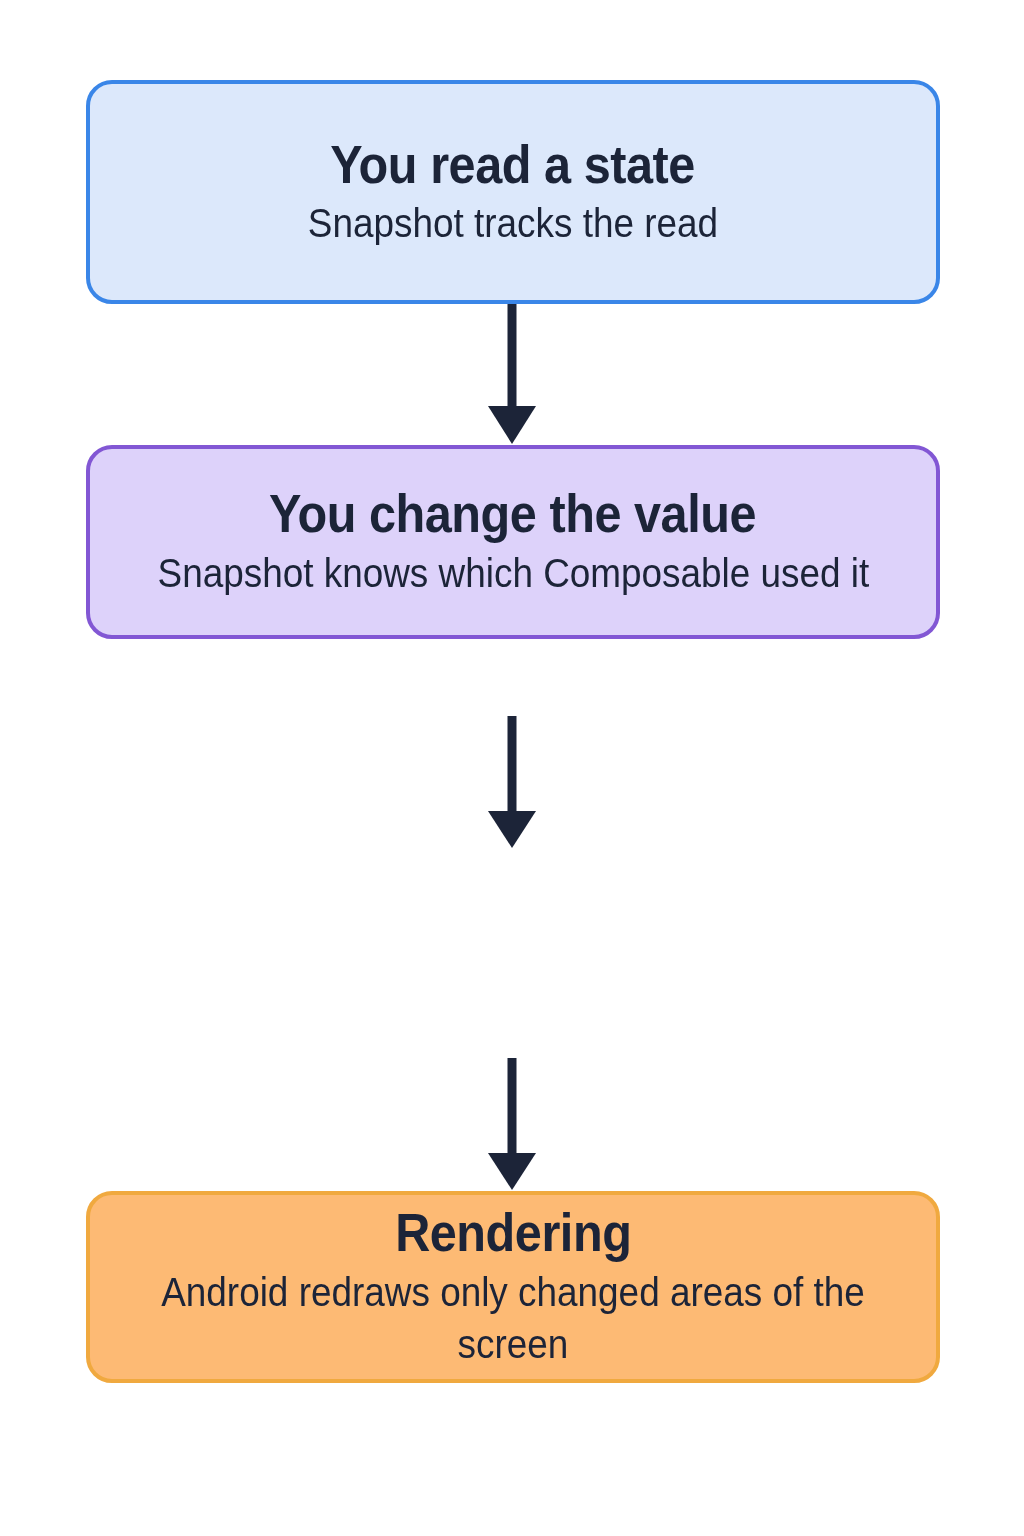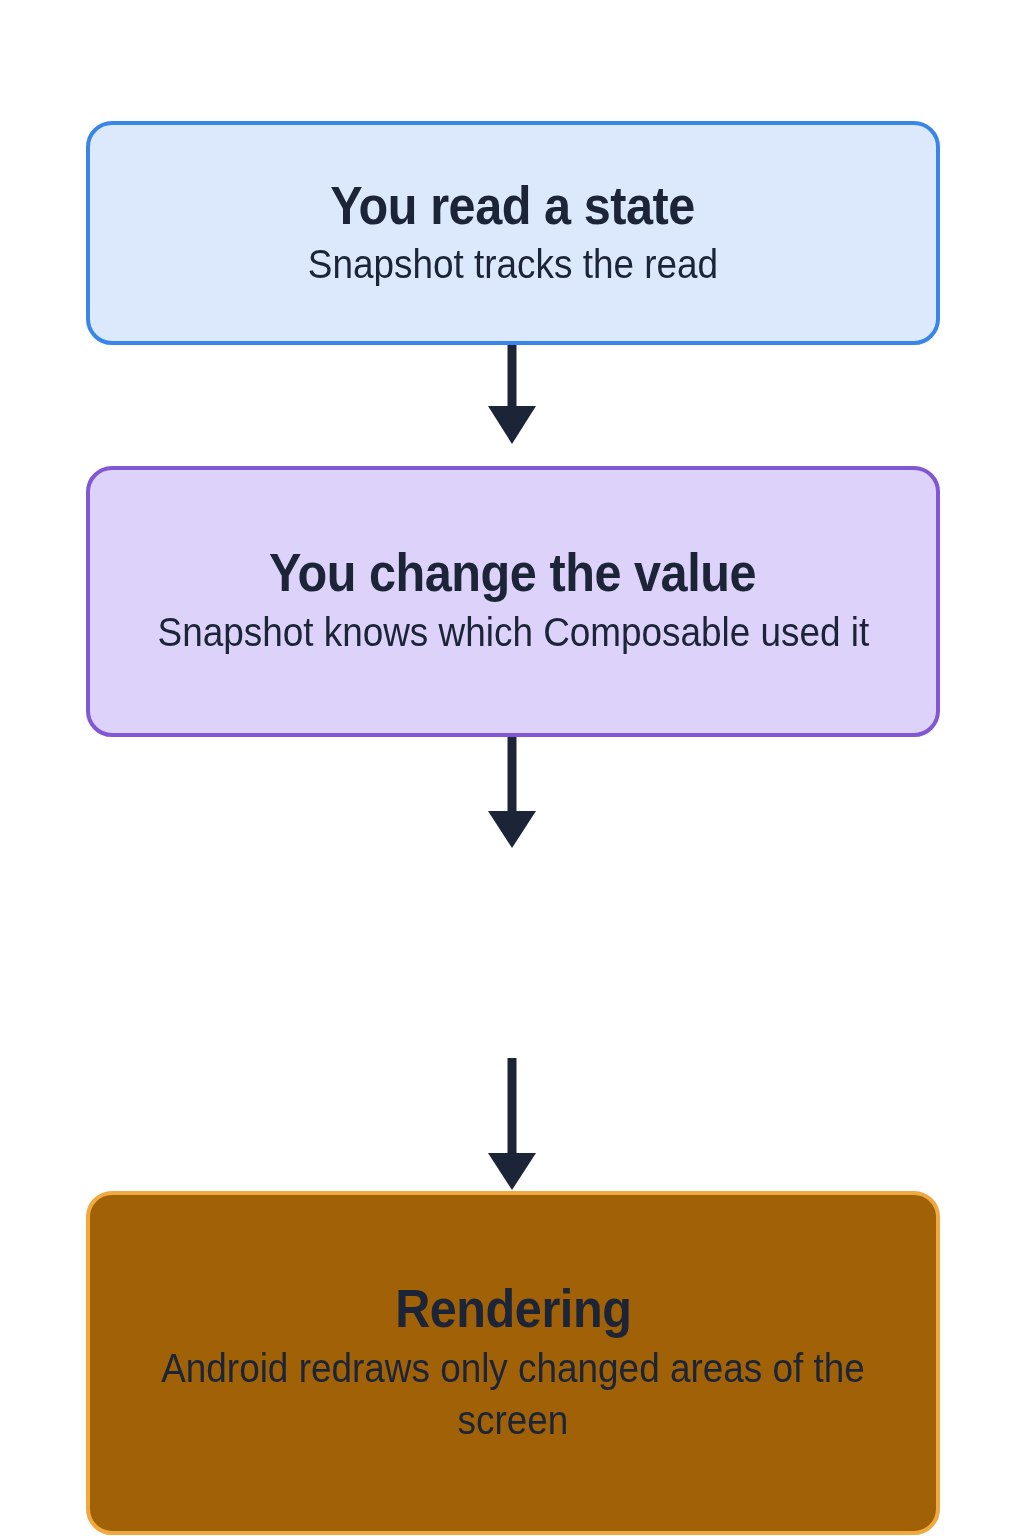--- a/index.html
+++ b/index.html
@@ -59,31 +59,30 @@
   }
 
   
   #node-read-state {
     left: 86px;
     top: 80px;
     width: 854px;
     height: 224px;
     background: #dce8fb;
     border-color: #3a86e8;
-    margin-top: 41px;
   }
   #node-read-state .node-title { font-size: 54px; }
   #node-read-state .node-subtitle { font-size: 41px; }
 
   
   #node-change-value {
     left: 86px;
-    top: 466px;
+    top: 445px;
     width: 854px;
-    height: 271px;
+    height: 194px;
     background: #ddd2fa;
     border-color: #8257d4;
   }
   #node-change-value .node-title { font-size: 54px; }
   #node-change-value .node-subtitle { font-size: 41px; line-height: 1.26; }
 
   
   #node-recomposition {
     left: 86px;
     top: 849px;
@@ -93,22 +92,22 @@
     border-color: #8257d4;
   }
   #node-recomposition .node-title { font-size: 54px; }
   #node-recomposition .node-subtitle { font-size: 41px; }
 
   
   #node-rendering {
     left: 86px;
     top: 1191px;
     width: 854px;
-    height: 344px;
-    background: #a16207;
+    height: 192px;
+    background: #fdba74;
     border-color: #f0a93f;
   }
   #node-rendering .node-title { font-size: 54px; }
   #node-rendering .node-subtitle { font-size: 41px; line-height: 1.26; }
 
   
   .connector {
     position: absolute;
     left: 0;
     top: 0;

